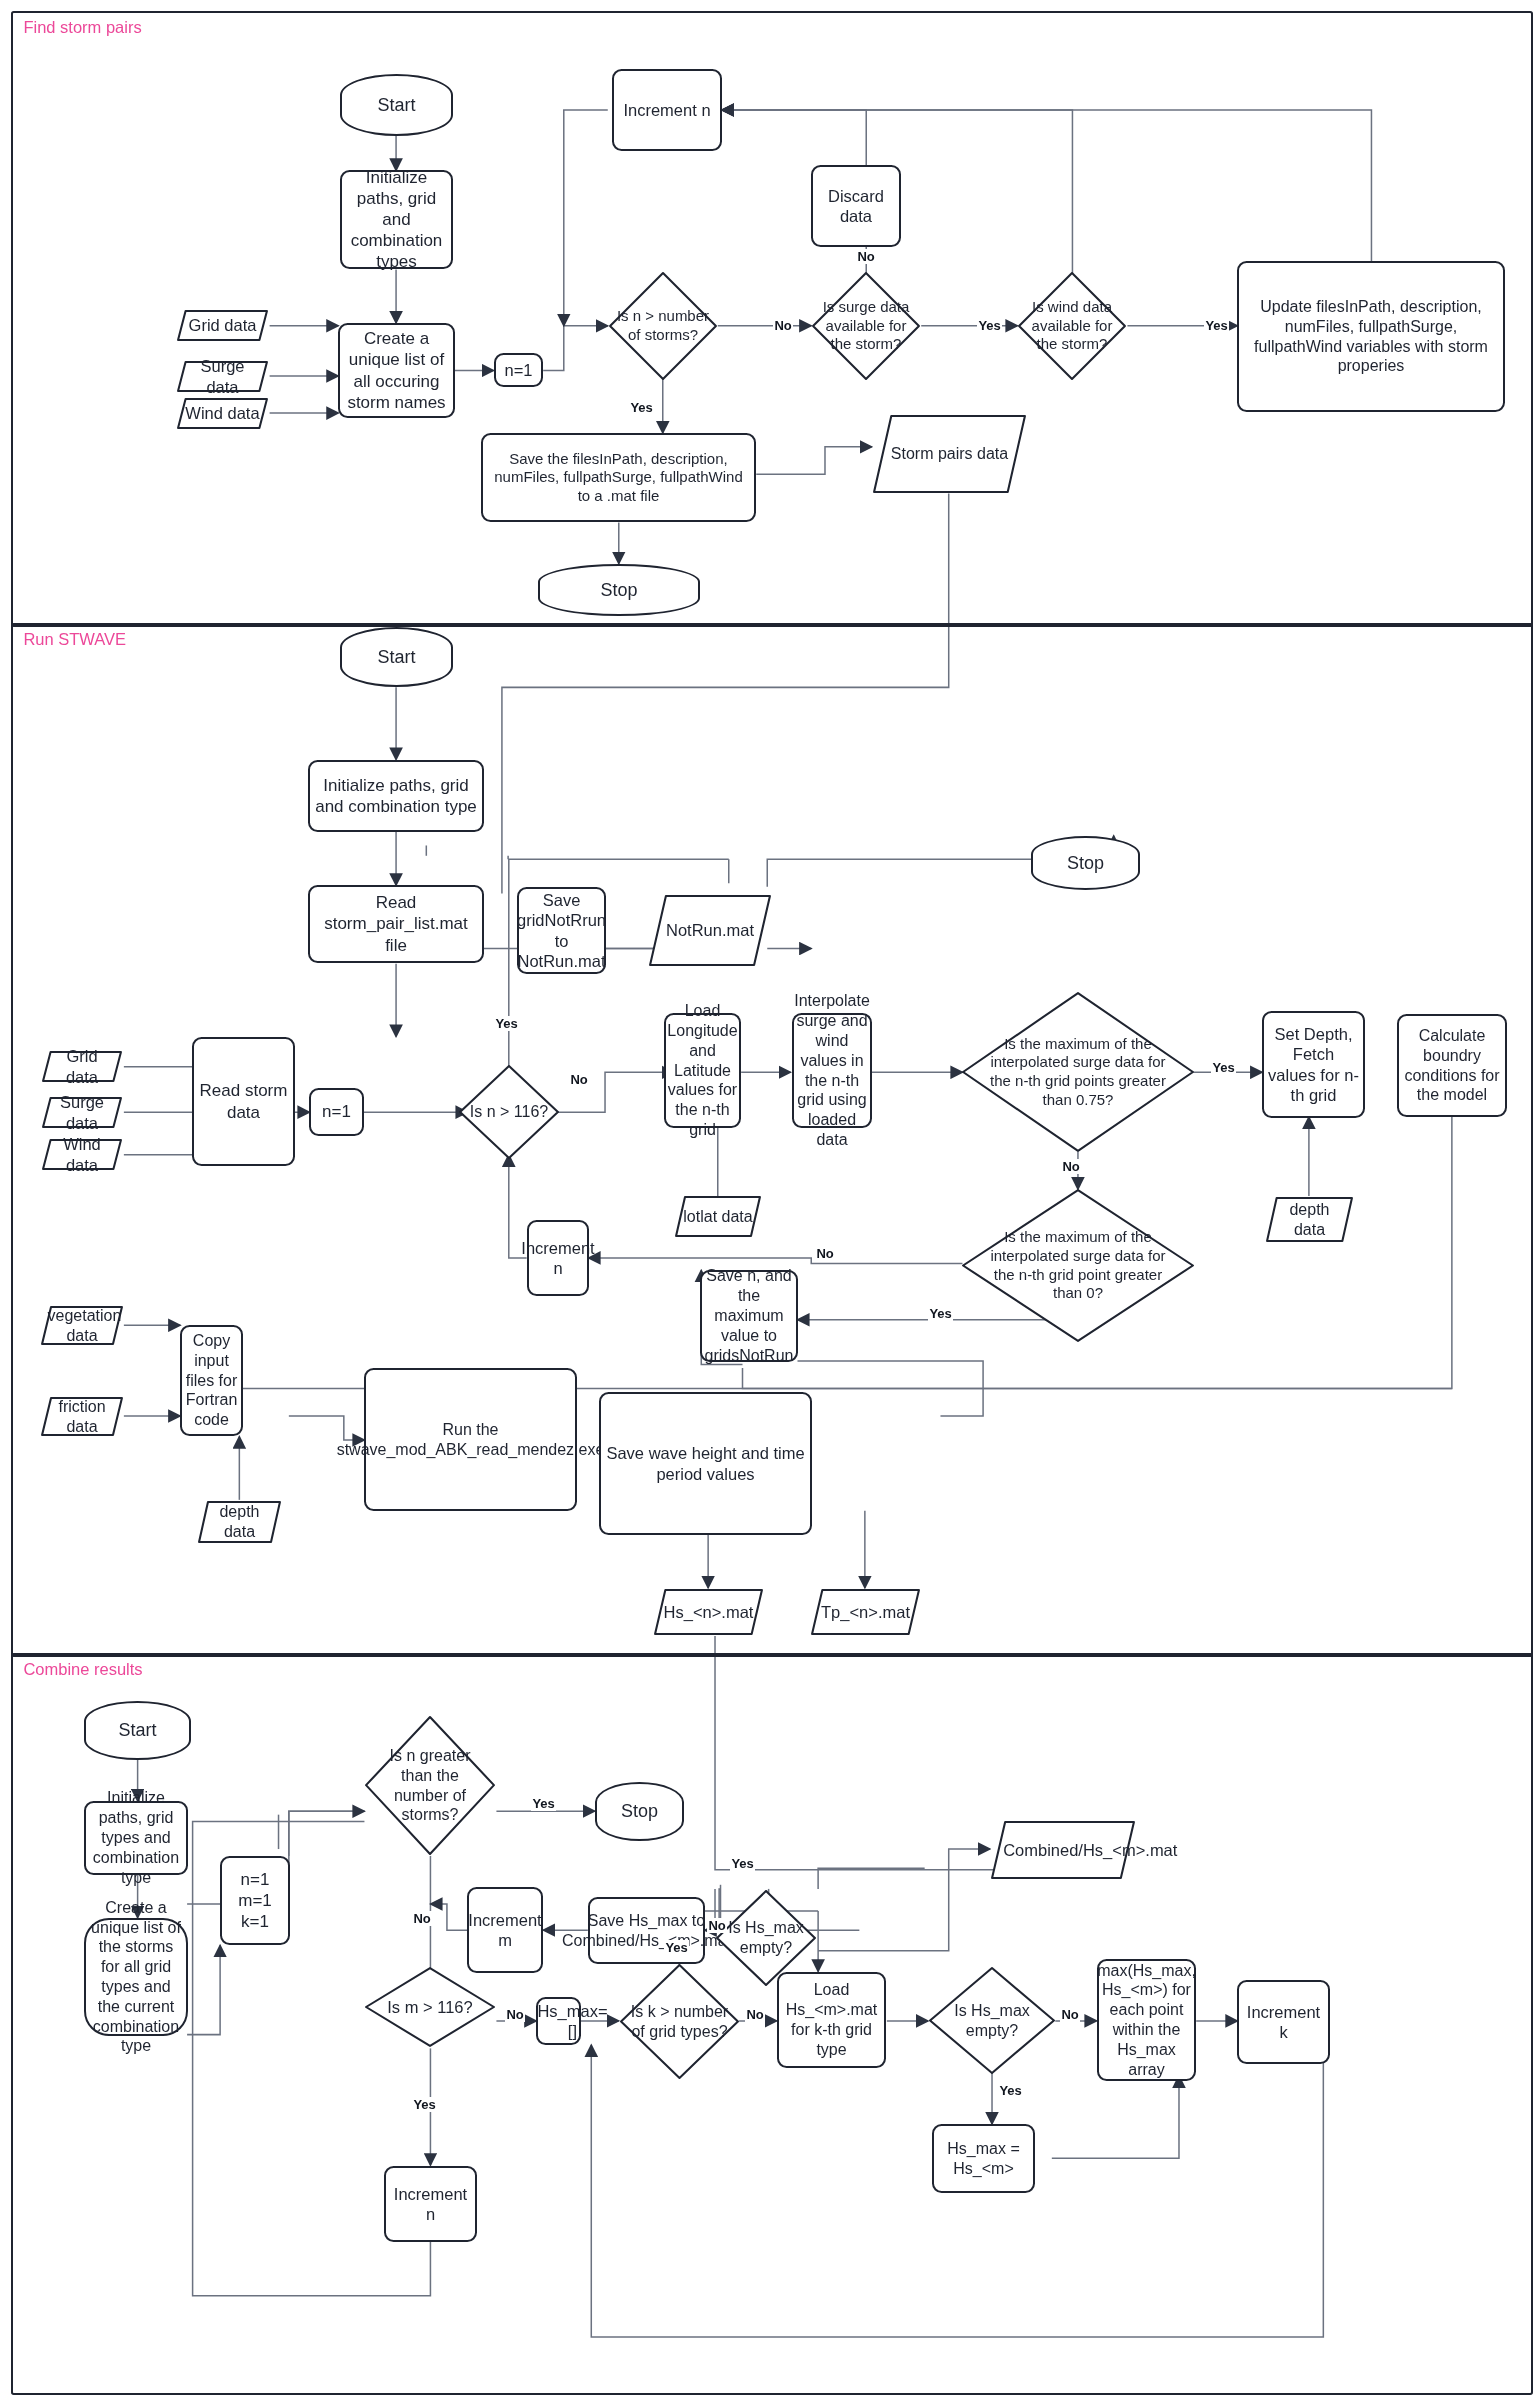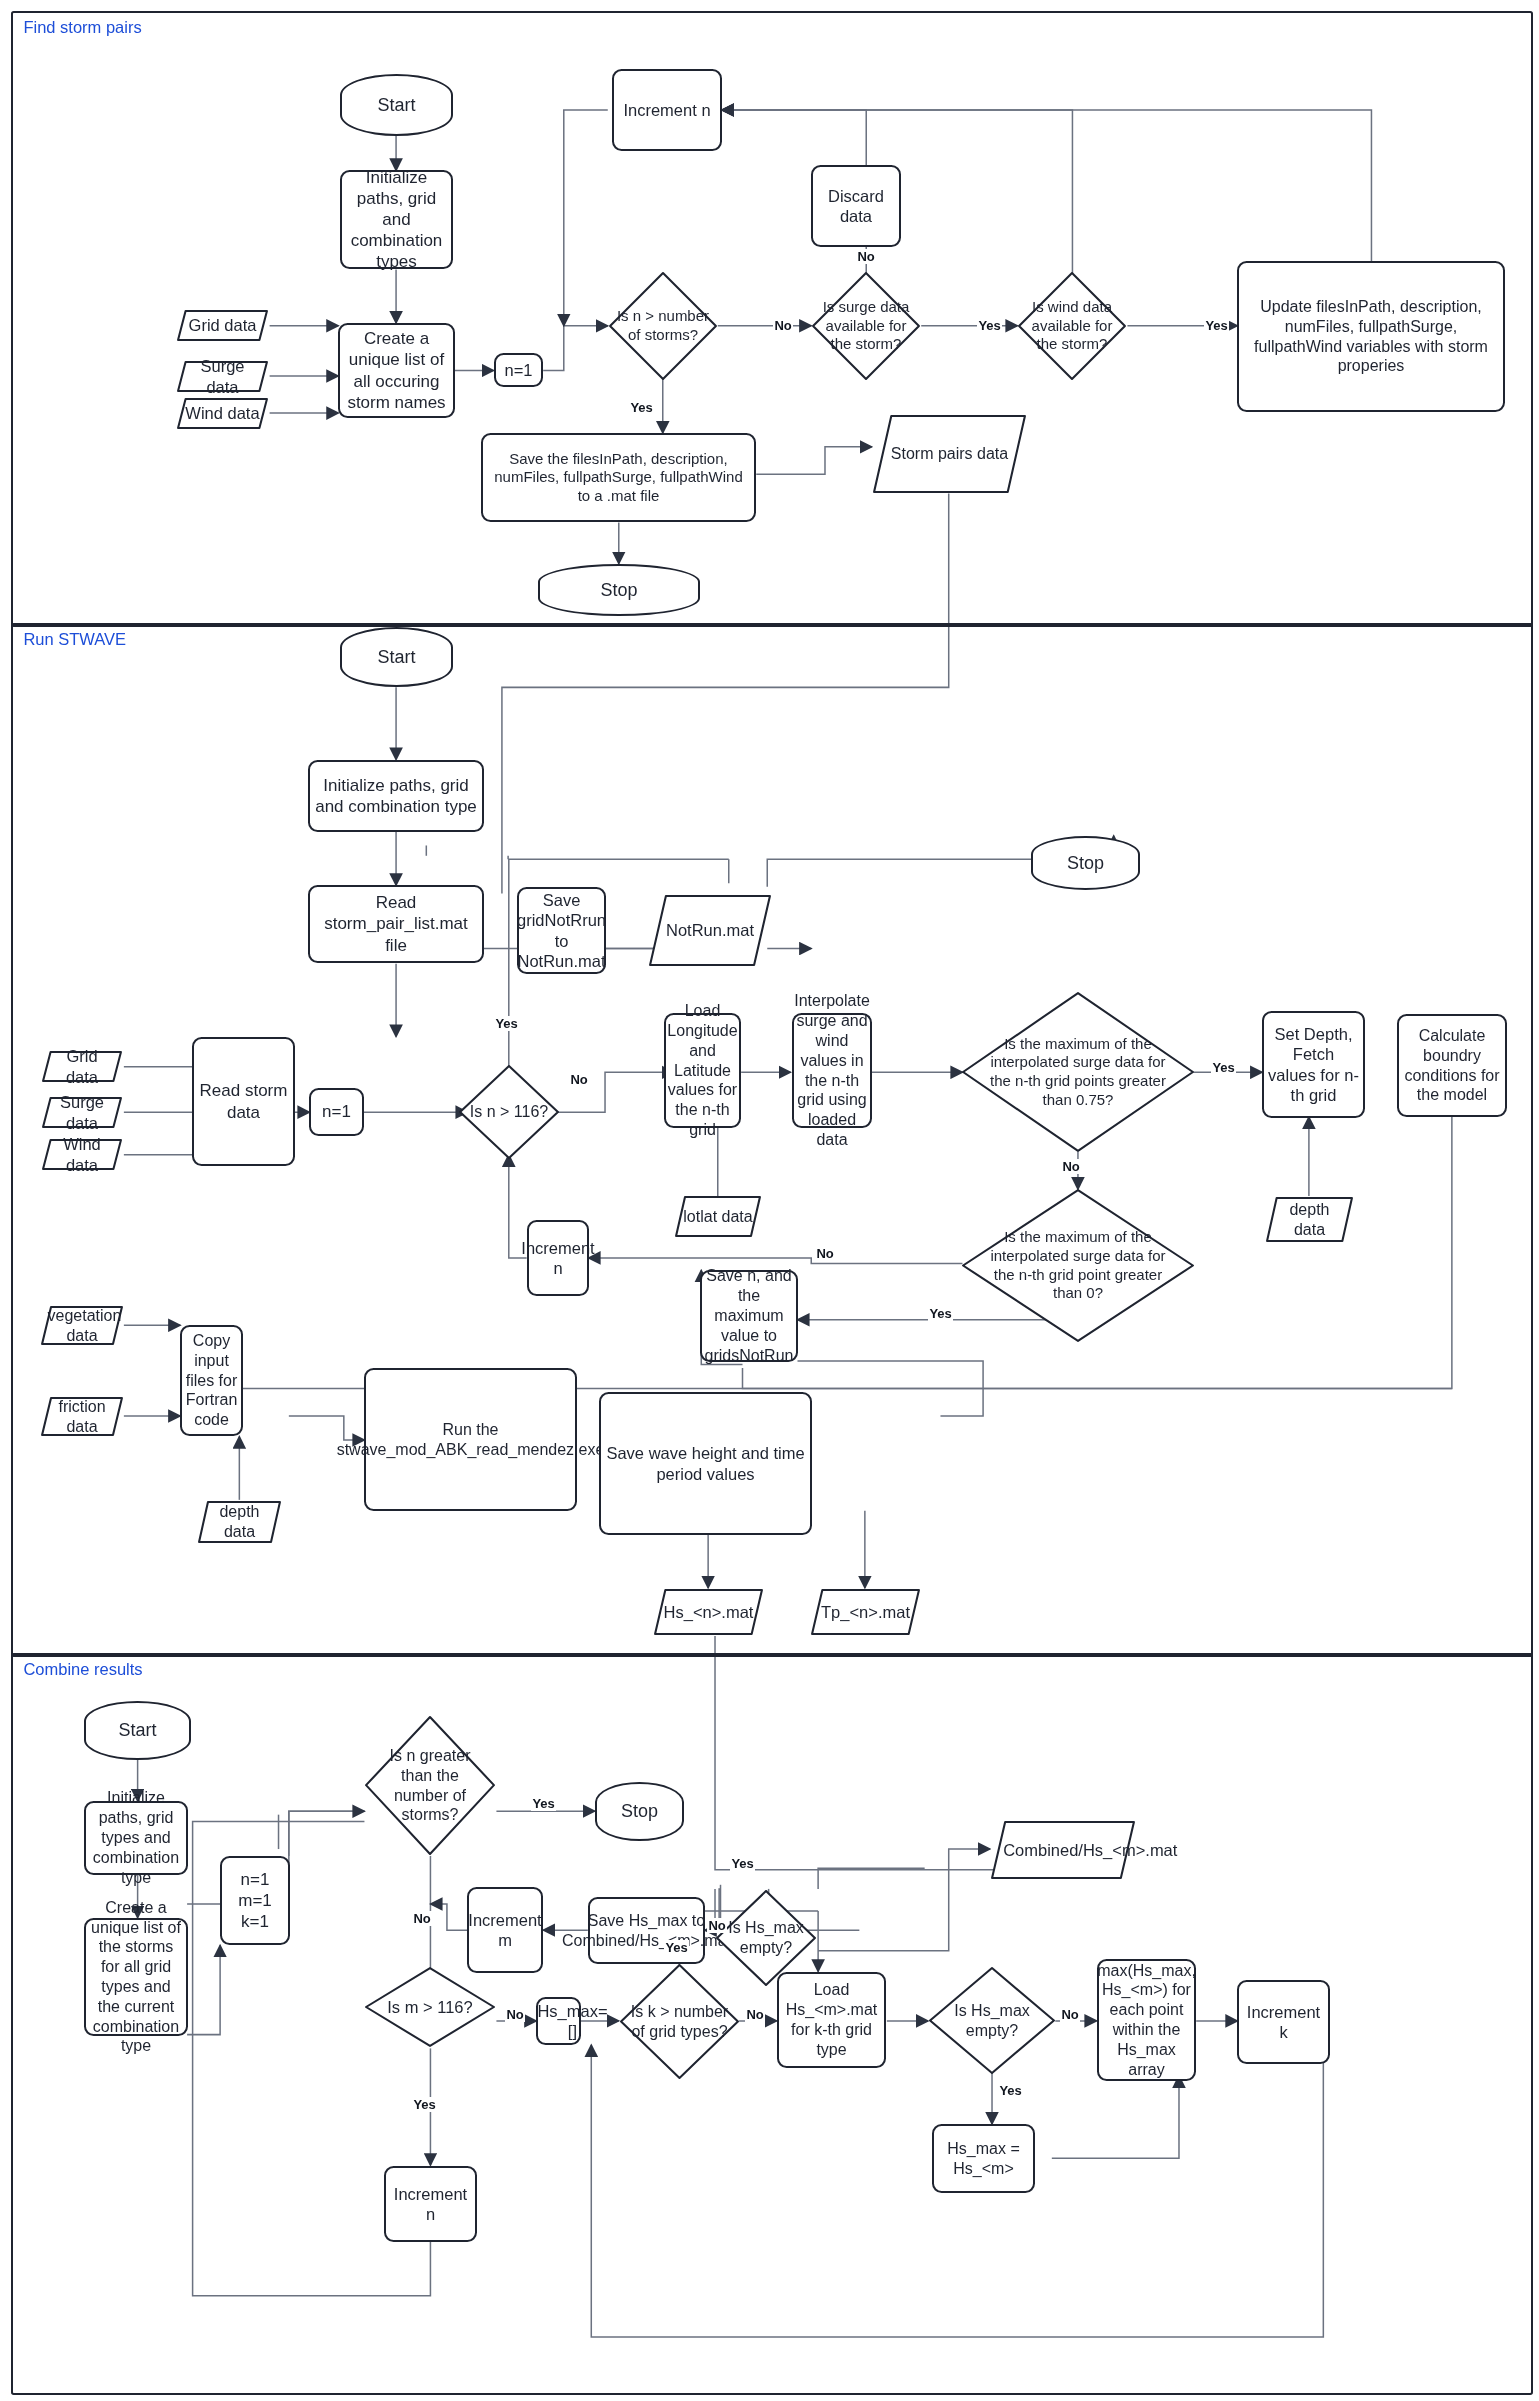--- a/index.html
+++ b/index.html
@@ -2,21 +2,21 @@
 <html style="font-size:11px"><head>
 <meta charset="utf-8">
 <title>Flowchart</title>
 <style>
   html,body{margin:0;padding:0;background:#ffffff;}
   body{font-family:"Liberation Sans", sans-serif;}
   #page{position:relative;width:1540px;height:2401px;background:#fff;overflow:hidden;}
   svg#wires{position:absolute;left:0;top:0;width:1540px;height:2401px;pointer-events:none;}
 
   .lane{position:absolute;border:2.1px solid #1f2430;border-radius:2.7px;background:transparent;}
-  .lane-title{position:absolute;font-size:16.5px;color:#1d4ed8;white-space:nowrap;}
+  .lane-title{position:absolute;font-size:16.5px;color:#ec4899;white-space:nowrap;}
 
   .node{position:absolute;box-sizing:border-box;display:flex;align-items:center;
         justify-content:center;text-align:center;color:#1f2430;background:#fff;
         border:2.1px solid #1f2430;line-height:1.24;padding:2.7px 4.1px;}
   .proc{border-radius:9.6px;}
   .term{border-radius:50% / 34%;}
   .dec{border:none;background:transparent;padding:0;}
   .dec .dectxt{position:relative;z-index:2;width:84%;}
   .dec .decshape{position:absolute;left:0;top:0;width:100%;height:100%;z-index:1;}
   .io{border:none;background:transparent;padding:0;}
@@ -355,21 +355,21 @@
   <div class="elbl" style="left:569px;top:1072px;">No</div>
   <div class="elbl" style="left:1211px;top:1060px;">Yes</div>
   <div class="elbl" style="left:1061px;top:1159px;">No</div>
   <div class="elbl" style="left:815px;top:1246px;">No</div>
   <div class="elbl" style="left:928px;top:1306px;">Yes</div>
 
   <div class="node term fs26" style="left:84px;top:1701px;width:107px;height:59px;">Start</div>
 
   <div class="node proc fs23" style="left:84px;top:1801px;width:104px;height:74px;">Initialize paths, grid types and combination type</div>
 
-  <div class="node proc fs23" style="left:84px;top:1918px;width:104px;height:118px;">Create a unique list of the storms for all grid types and the current combination type</div>
+  <div class="node proc fs23" style="left:84px;top:1918px;width:104px;height:118px;border-radius:25px;">Create a unique list of the storms for all grid types and the current combination type</div>
 
   <div class="node proc fs25" style="left:220px;top:1856px;width:70px;height:89px;flex-direction:column;">
     <span>n=1</span>
     <span>m=1</span>
     <span>k=1</span>
   </div>
 
   <div class="node dec fs23" style="left:364px;top:1715px;width:132px;height:141px;">
     <svg class="decshape" viewBox="0 0 192 205" preserveAspectRatio="none">
         <path d="M96,3 L189,102 L96,202 L3,102 Z" fill="#fff" stroke="#1f2430" stroke-width="3" stroke-linejoin="round"></path>

